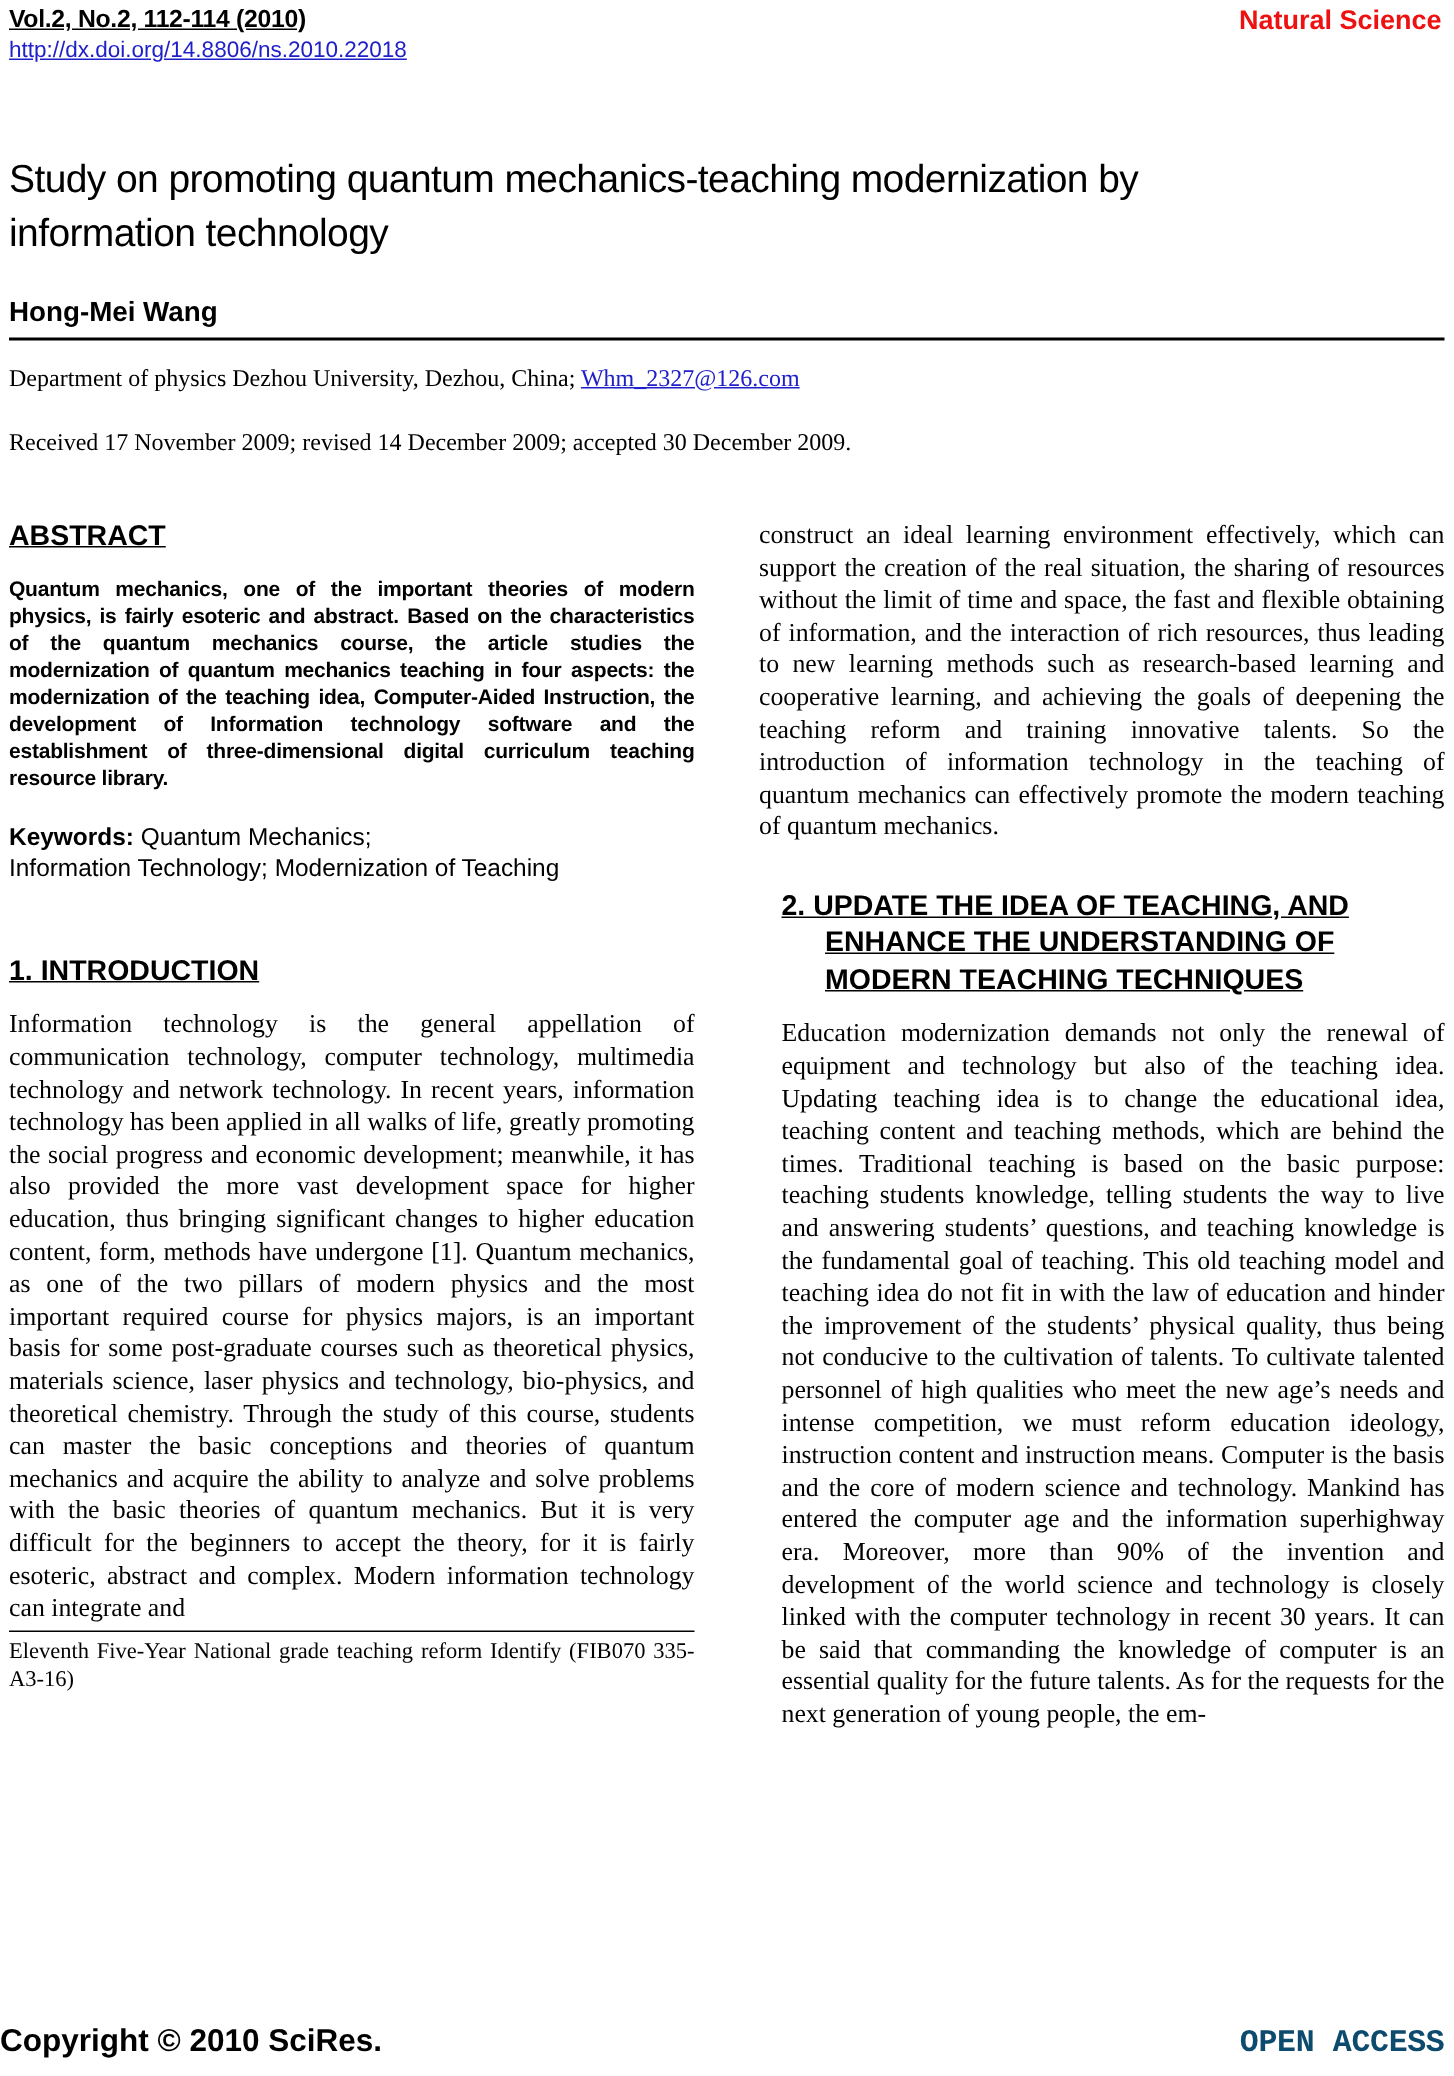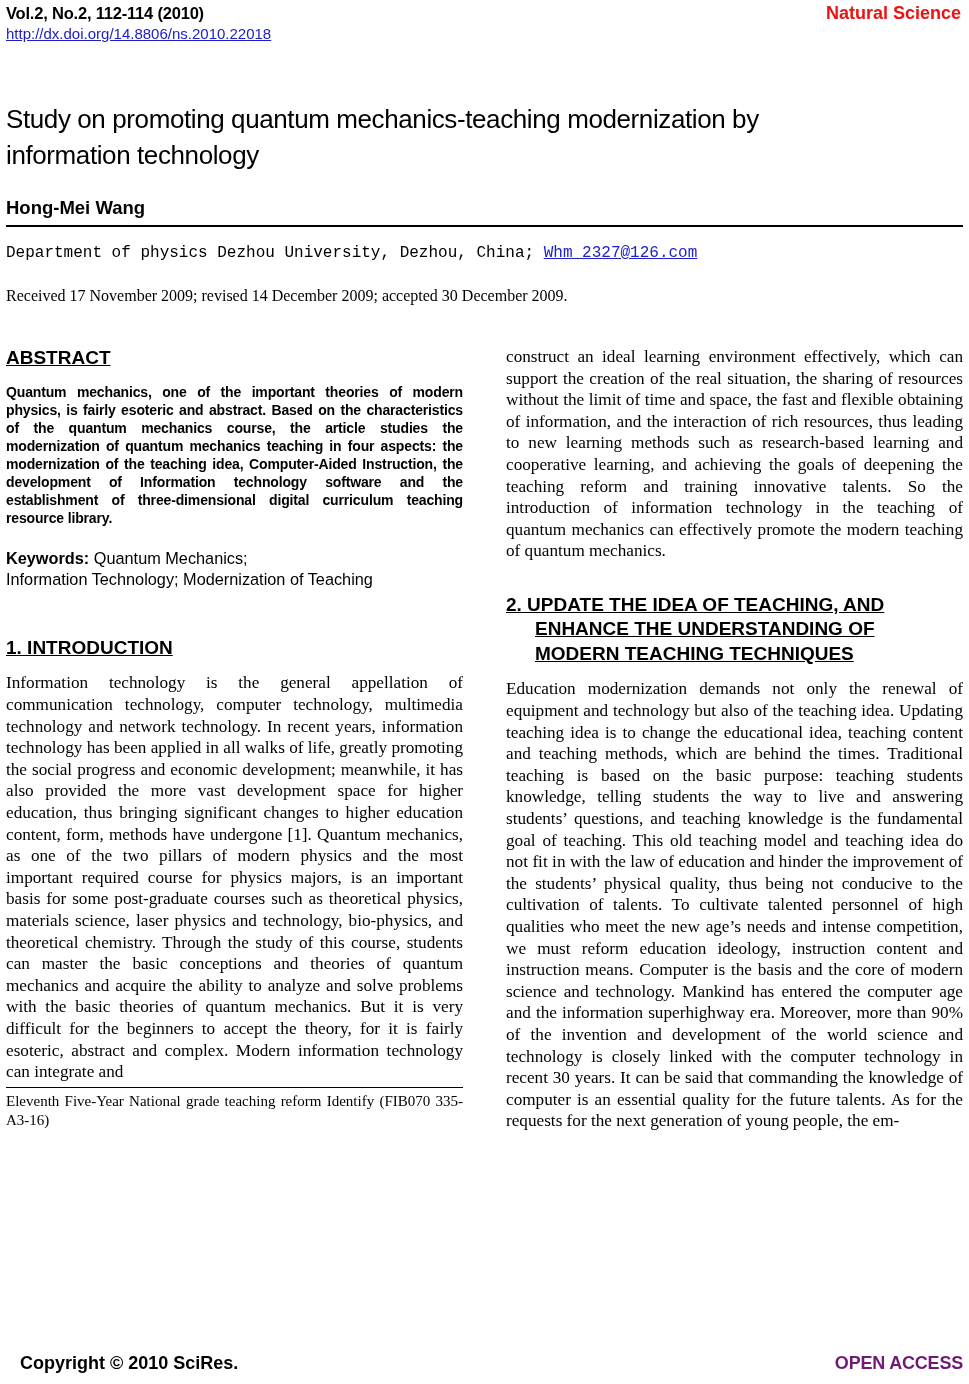--- a/index.html
+++ b/index.html
@@ -20,21 +20,21 @@
   }
 
   
   .runhead {
     position: relative;
     display: flex;
     justify-content: space-between;
     align-items: flex-start;
     padding-top: 4px;
   }
-  .runhead-left { display: block; }
+  .runhead-left { display: block; text-decoration: underline; }
   .vol-line {
     font-family: "Liberation Sans", sans-serif;
     font-weight: bold;
     font-size: 16.5px;
     letter-spacing: -0.2px;
     line-height: 19px;
     white-space: nowrap;
   }
   .doi-link {
     display: inline-block;
@@ -76,21 +76,20 @@
   .rule-black {
     border: 0;
     border-top: 2px solid #000;
     margin: 6px 0 0 0;
     height: 0;
   }
   .affil {
     font-size: 16px;
     line-height: 20px;
     margin-top: 16px;
-    font-family: Liberation Mono, monospace;
   }
   .affil .email {
     color: #2020C8;
     text-decoration: underline;
   }
   .received {
     font-size: 16px;
     line-height: 20px;
     margin-top: 23px;
   }
@@ -141,21 +140,21 @@
   .kw-line2 { display: block; }
 
   p.body {
     font-size: 17.2px;
     line-height: 21.6px;
     text-align: justify;
     margin: 0;
     hyphens: none;
   }
   .sec1-wrap { margin-top: 46px; }
-  .sec2-wrap { margin-top: 31px; }
+  .sec2-wrap { margin-top: 31px; margin-left: 15px; }
 
   
   .footnote {
     margin-top: 4px;
   }
   .footnote-rule {
     border: 0;
     border-top: 1.4px solid #000;
     margin: 2px 0 4px 0;
     width: 100%;
@@ -164,33 +163,33 @@
   .footnote-text {
     font-size: 15px;
     line-height: 19px;
     text-align: justify;
     margin: 0;
   }
 
   
   .footer {
     position: absolute;
-    left: 20px;
+    left: 0;
     right: 6px;
     bottom: 11px;
     display: flex;
     justify-content: space-between;
     align-items: baseline;
     font-family: "Liberation Sans", sans-serif;
     font-weight: bold;
-    font-size: 18px;
+    font-size: 21px;
     line-height: 20px;
   }
   .copyright { color: #000000; }
-  .open-access { color: #701a75; letter-spacing: -0.2px; }
+  .open-access { color: #0c4a6e; letter-spacing: -0.2px; font-family: Liberation Mono, monospace; }
 </style>
 </head>
 <body>
 
 <div class="page">
 
   <div class="runhead">
     <div class="runhead-left">
       <div class="vol-line">Vol.2, No.2, 112-114 (2010)</div>
       <a class="doi-link" href="#">http://dx.doi.org/14.8806/ns.2010.22018</a>

